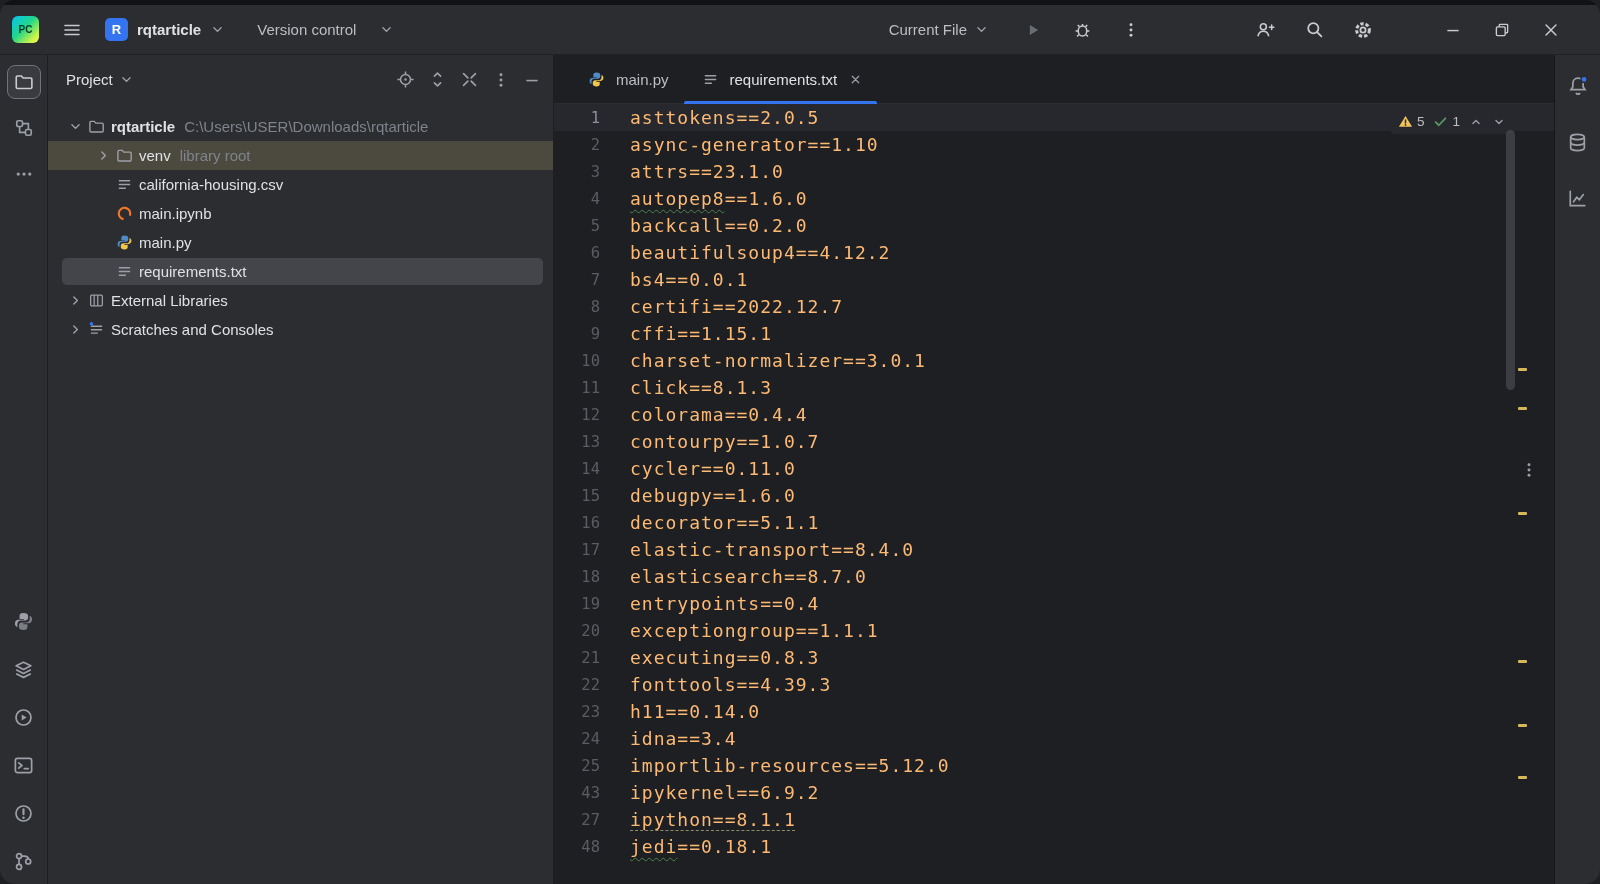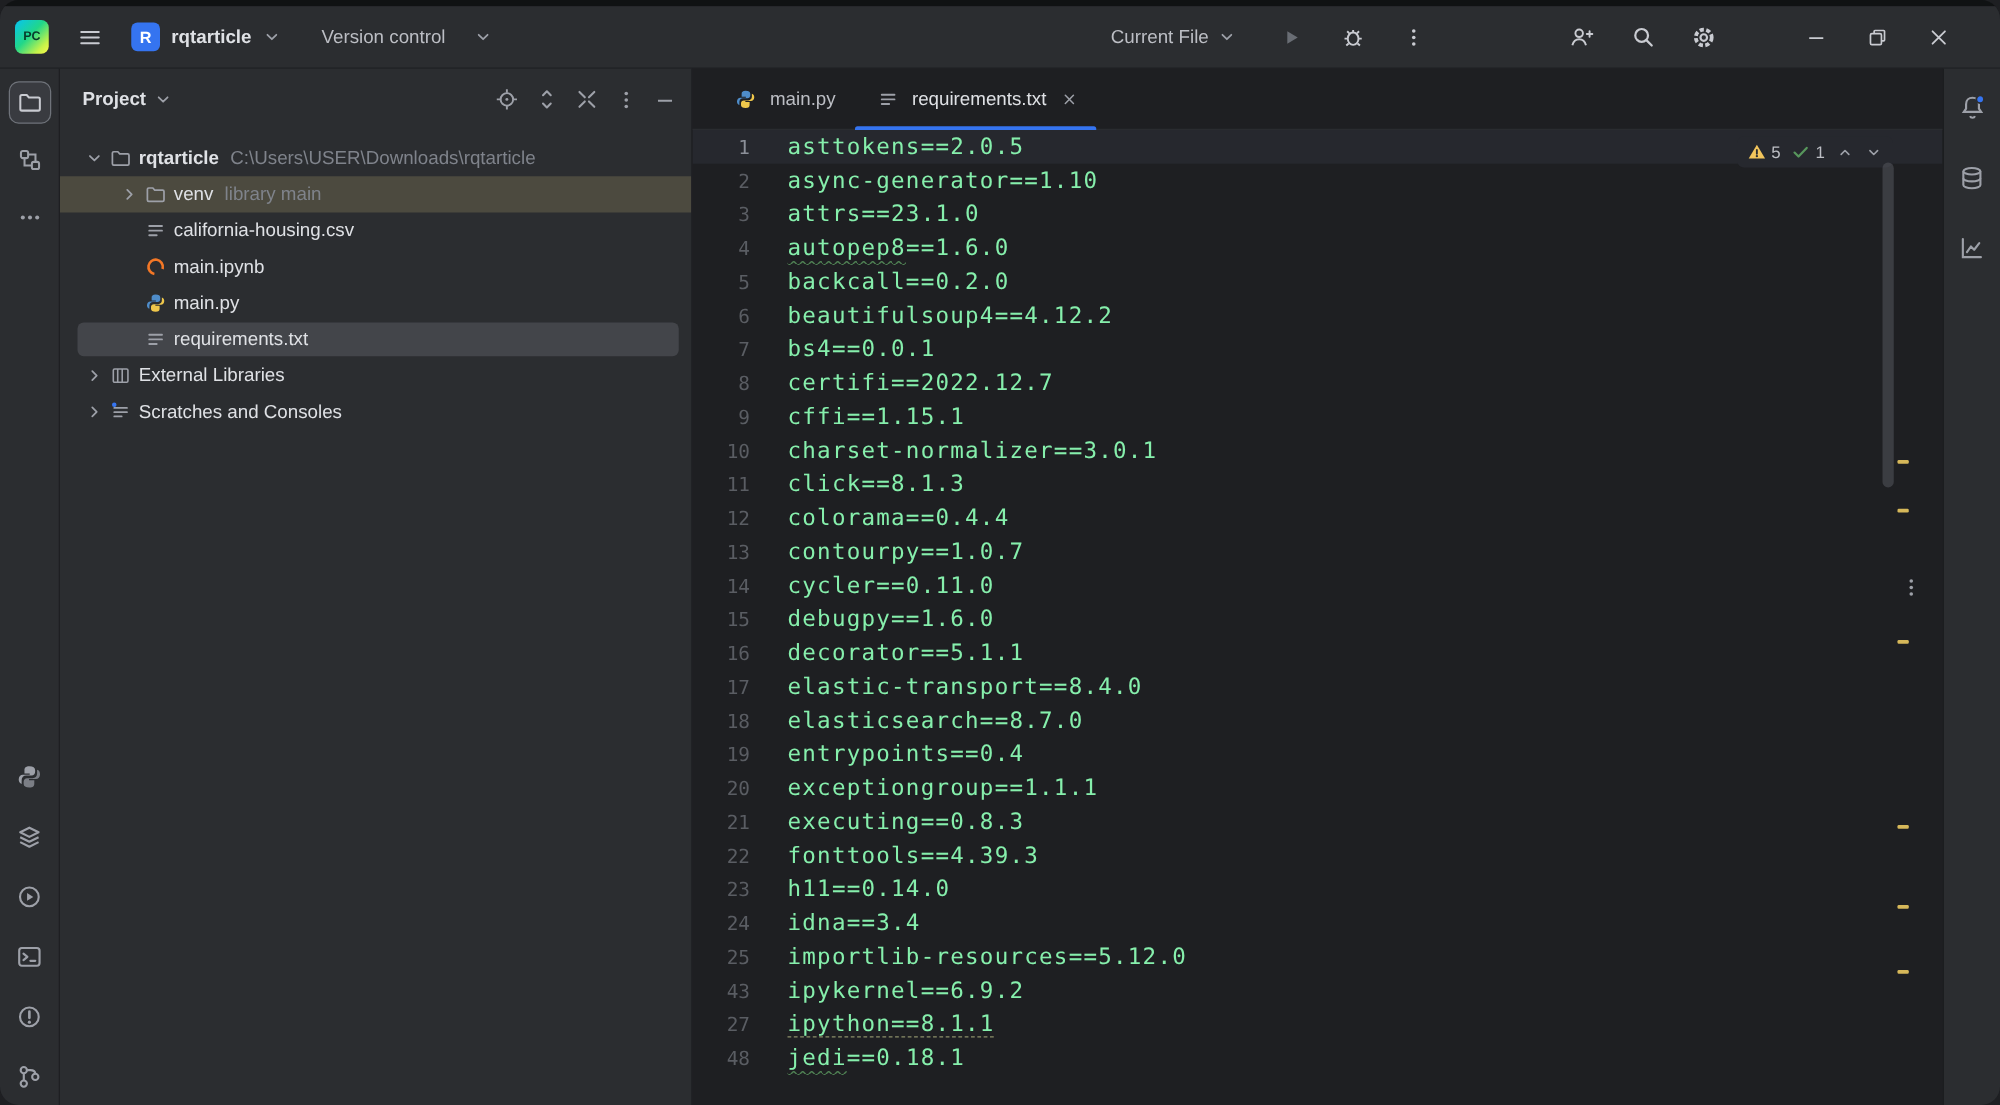--- a/index.html
+++ b/index.html
@@ -40,21 +40,21 @@
                 display:flex; flex-direction:column; align-items:center; padding:10px 0 6px; gap:12px; }
   .tool-btn { width:34px; height:34px; border-radius:8px; display:grid; place-items:center; }
   .tool-btn.active { background:#393b40; border:1px solid #6f737a; }
   .strip-spacer { flex:1; }
   .bottom-group { display:flex; flex-direction:column; align-items:center; gap:14px; }
 
   
   .project-panel { width:506px; background:#2b2d30; border-right:1px solid #1e1f22;
                    display:flex; flex-direction:column; }
   .panel-header { height:49px; display:flex; align-items:center; padding:0 12px 0 18px; }
-  .panel-title { font-size:15px; font-weight:700; color:#dfe1e5; margin-right:6px; }
+  .panel-title { font-size:15px; font-weight:400; color:#dfe1e5; margin-right:6px; }
   .panel-actions { margin-left:auto; display:flex; align-items:center; gap:13px; }
   .tree { padding-top:8px; overflow:hidden; }
   .tree-row { height:29px; display:flex; align-items:center; font-size:15px; color:#dfe1e5;
               position:relative; white-space:nowrap; }
   .tree-row > * { position:relative; z-index:1; }
   .tree-row.selected::before { content:""; position:absolute; left:14px; right:10px; top:1px; bottom:1px;
               background:#43454a; border-radius:5px; z-index:0; }
   .tree-row.drop { background:#4c4a3f; }
   .twisty { width:19px; display:grid; place-items:center; flex-shrink:0; }
   .t-icon { width:23px; display:grid; place-items:center; flex-shrink:0; }
@@ -74,21 +74,21 @@
   .tab-close { margin-left:4px; display:grid; place-items:center; }
   .tabs-more { position:absolute; right:16px; top:50%; transform:translateY(-50%); }
 
   .editor-body { flex:1; position:relative; overflow:hidden;
                  font-family:"DejaVu Sans Mono", monospace; font-size:18px; letter-spacing:1px; }
   .code-line { height:27px; display:flex; align-items:center; }
   .code-line.current { background:#26282e; }
   .gutter-num { width:46px; flex-shrink:0; text-align:right; color:#5a5d63; font-size:15.5px;
                 letter-spacing:0; cursor:pointer; }
   .code-line.current .gutter-num { color:#8c9099; }
-  .line-text { padding-left:30px; color:#86efac; white-space:pre; }
+  .line-text { padding-left:30px; color:#fdba74; white-space:pre; }
   .squig { text-decoration:underline; text-decoration-style:wavy; text-decoration-color:#4e8052;
            text-decoration-thickness:1px; text-underline-offset:4px; text-decoration-skip-ink:none; }
   .uline { text-decoration:underline; text-decoration-style:dashed; text-decoration-color:#8c8f6a;
            text-decoration-thickness:1px; text-underline-offset:4px; text-decoration-skip-ink:none; }
 
   .inspection-widget { position:absolute; top:5px; right:40px; height:25px; display:flex;
            align-items:center; gap:9px; background:#26282e; padding:0 8px; border-radius:5px; }
   .insp-item { display:flex; align-items:center; gap:4px; color:#bcbec4; font-size:13.5px;
            font-family:"Liberation Sans", sans-serif; letter-spacing:0; }
   .scroll-thumb { position:absolute; right:39px; top:26px; width:9px; height:260px;
@@ -320,21 +320,21 @@
               <svg width="15" height="15" viewBox="0 0 16 16" fill="none">
                 <path d="M6.2 4.2 10 8l-3.8 3.8" stroke="#9da0a8" stroke-width="1.5" stroke-linecap="round" stroke-linejoin="round"></path>
               </svg>
             </span>
             <span class="t-icon" data-interactable="false">
               <svg width="17" height="17" viewBox="0 0 16 16" fill="none" stroke="#9da0a8" stroke-width="1.3">
                 <path d="M1.8 4.2c0-.6.4-1 1-1h3.1l1.4 1.6h6c.6 0 1 .4 1 1v6.4c0 .6-.4 1-1 1H2.8c-.6 0-1-.4-1-1z"></path>
               </svg>
             </span>
             <span class="t-label" data-interactable="false">venv</span>
-            <span class="t-suffix" data-interactable="false">library main</span>
+            <span class="t-suffix" data-interactable="false">library root</span>
           </div>
           <div class="tree-row" data-interactable="true" style="padding-left: 46px;">
             <span class="twisty" data-interactable="false"></span>
             <span class="t-icon" data-interactable="false">
               <svg width="17" height="17" viewBox="0 0 16 16">
                 <path d="M3.2 4.5h9.6M3.2 8h9.6M3.2 11.5h5.6" stroke="#9da0a8" stroke-width="1.4" stroke-linecap="round"></path>
               </svg>
             </span>
             <span class="t-label" data-interactable="false">california-housing.csv</span>
           </div>

